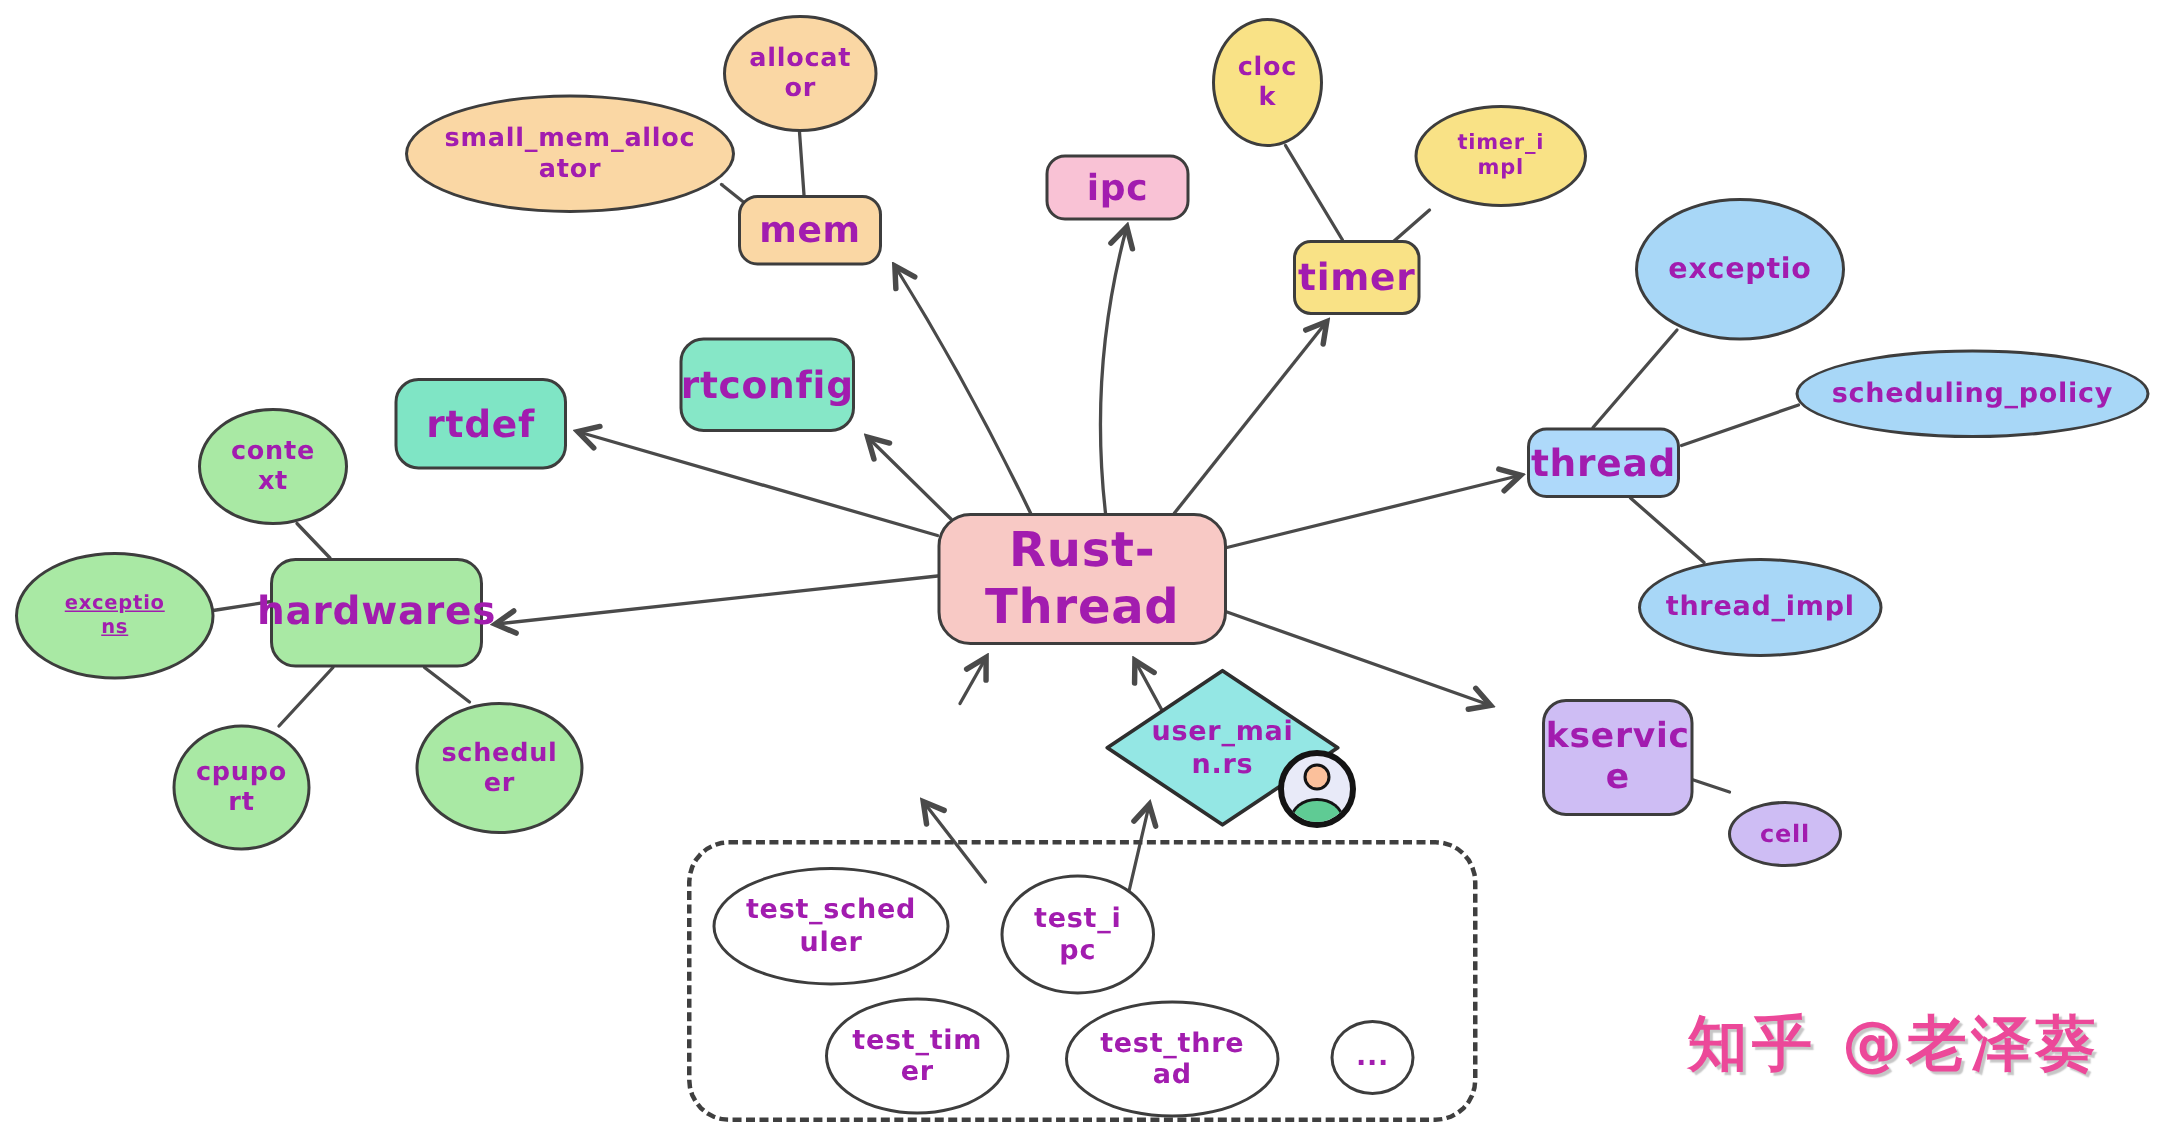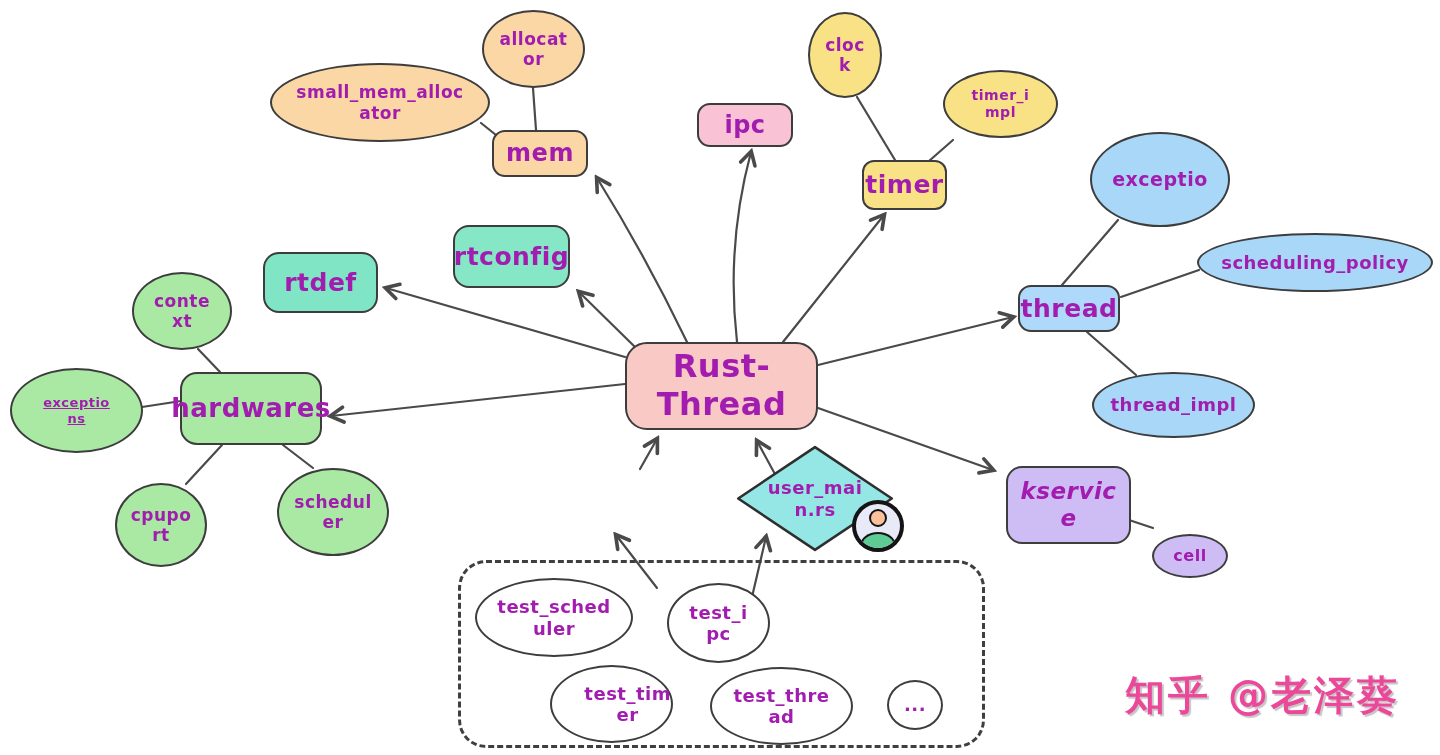--- a/index.html
+++ b/index.html
@@ -29,39 +29,39 @@
   .n-sched-policy{left:1197px;top:233px;width:236px;height:59px;background:#A8D7F7;font-size:18px;}
   .n-thread{left:1018px;top:285px;width:102px;height:47px;background:#AED9FA;border-radius:13px;font-size:25px;}
   .n-thread-impl{left:1092px;top:372px;width:163px;height:66px;background:#A8D7F7;font-size:18px;}
   .n-rtconfig{left:453px;top:225px;width:117px;height:63px;background:#86E7C7;border-radius:16px;font-size:25px;}
   .n-rtdef{left:263px;top:252px;width:115px;height:61px;background:#7FE5C5;border-radius:16px;font-size:25px;}
   .n-context{left:132px;top:272px;width:100px;height:78px;background:#A9E9A4;font-size:17px;}
   .n-hardwares{left:180px;top:372px;width:142px;height:73px;background:#A9E9A4;border-radius:17px;font-size:26px;}
   .n-exceptions{left:10px;top:368px;width:133px;height:85px;background:#A9E9A4;font-size:13px;text-decoration:underline;}
   .n-cpuport{left:115px;top:483px;width:92px;height:84px;background:#A9E9A4;font-size:17px;}
   .n-scheduler-hw{left:277px;top:468px;width:112px;height:88px;background:#A9E9A4;font-size:17px;}
-  .n-kservice{left:1006px;top:466px;width:125px;height:78px;background:#CEBDF4;border-radius:16px;font-size:23px;font-style:italic;}
+  .n-kservice{left:1028px;top:466px;width:101px;height:78px;background:#CEBDF4;border-radius:16px;font-size:23px;}
   .n-cell{left:1152px;top:534px;width:76px;height:44px;background:#CEBDF4;font-size:16px;}
 
   .diamond{background:transparent;border:none;}
   .dshape{position:absolute;left:0;top:0;width:100%;height:100%;overflow:visible;}
   .dshape polygon{stroke:#2e2e2e;stroke-width:2.5;vector-effect:non-scaling-stroke;stroke-linejoin:round;}
   .n-main-rs{left:487px;top:458px;width:183px;height:86px;font-size:23px;}
   .n-main-rs polygon{fill:#8FE4EA;}
   .n-user-main{left:735px;top:445px;width:160px;height:107px;font-size:18px;}
   .n-user-main polygon{fill:#94E7E4;}
   .diamond .lbl{position:relative;z-index:1;}
 
   
   .test-box{position:absolute;left:458px;top:560px;width:527px;height:188px;box-sizing:border-box;
             border:3px dashed #3f3f3f;border-radius:28px;z-index:1;}
   .n-test-scheduler{left:475px;top:578px;width:158px;height:79px;background:#fff;font-size:18px;}
   .n-test-ipc{left:667px;top:583px;width:103px;height:80px;background:#fff;font-size:18px;}
   .n-test-mem{left:793px;top:577px;width:107px;height:81px;background:#fff;font-size:18px;}
-  .n-test-timer{left:550px;top:665px;width:123px;height:78px;background:#fff;font-size:18px;justify-content:flex-end;}
+  .n-test-timer{left:550px;top:665px;width:123px;height:78px;background:#fff;font-size:18px;}
   .n-test-thread{left:710px;top:667px;width:143px;height:78px;background:#fff;font-size:18px;}
   .n-test-more{left:887px;top:680px;width:56px;height:50px;background:#fff;font-size:18px;letter-spacing:1px;}
 
   
   .avatar{position:absolute;left:852px;top:500px;width:52px;height:52px;box-sizing:border-box;
           border:4px solid #141414;border-radius:50%;background:#E8EAF8;overflow:hidden;z-index:3;}
   .avatar-head{position:absolute;left:50%;top:5px;transform:translateX(-50%);width:18px;height:18px;
           box-sizing:border-box;border-radius:50%;background:#FBC09B;border:2.5px solid #141414;z-index:1;}
   .avatar-body{position:absolute;left:50%;bottom:-12px;transform:translateX(-50%);width:36px;height:28px;
           box-sizing:border-box;border-radius:50% 50% 0 0;background:#5FCB94;border:2.5px solid #141414;border-bottom:none;}

